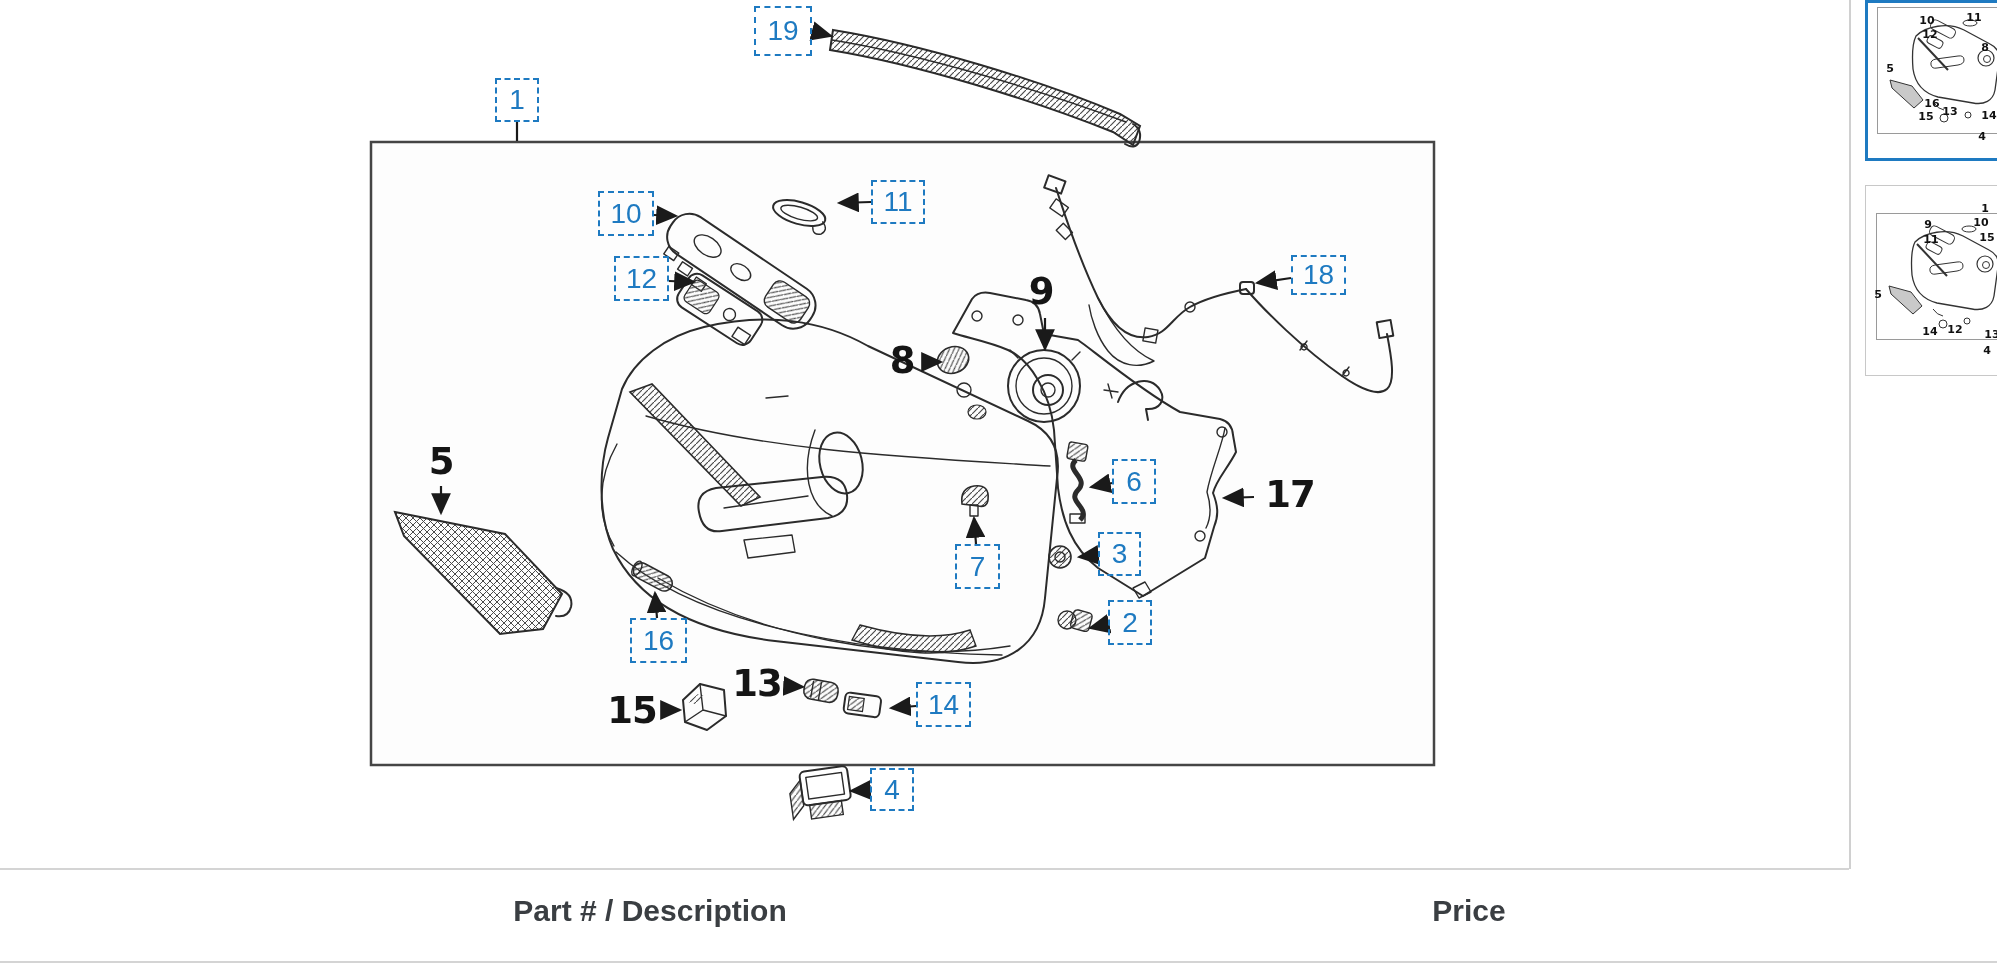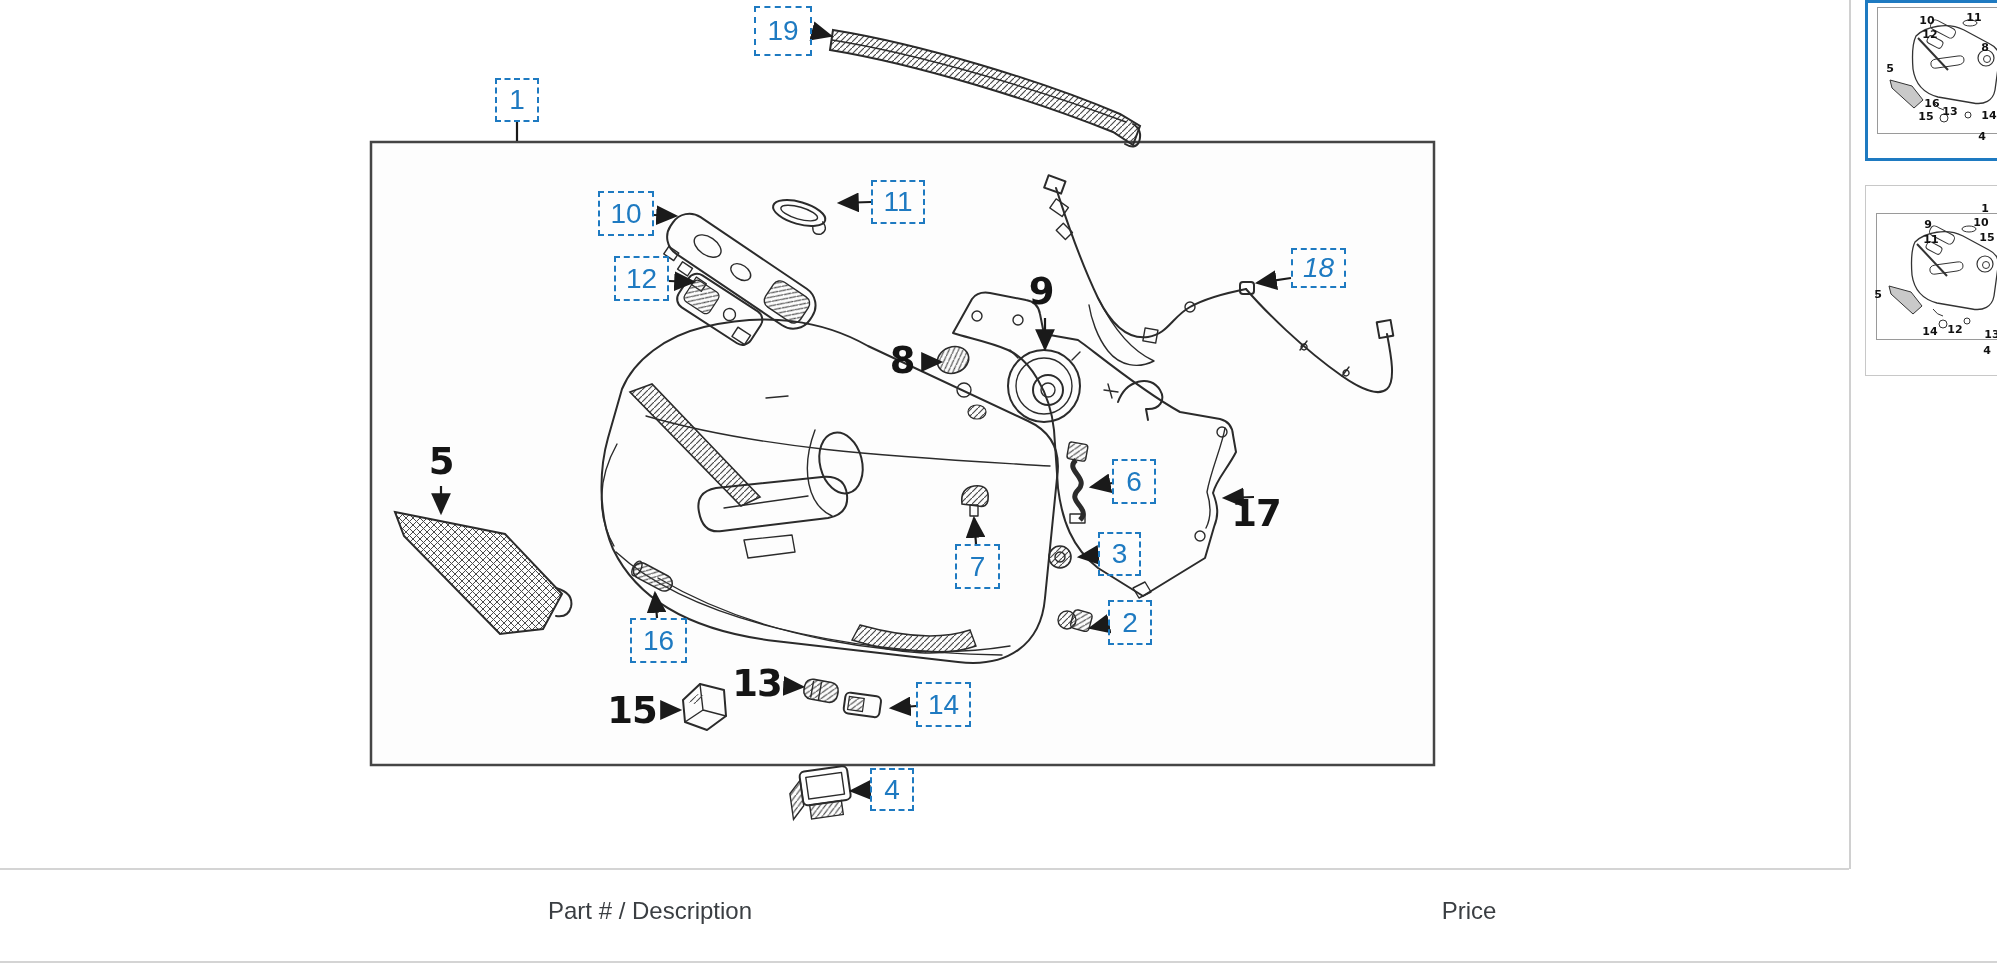--- a/index.html
+++ b/index.html
@@ -12,21 +12,21 @@
   #callout-layer{position:absolute;left:0;top:0;width:100%;height:100%;pointer-events:none;}
   .co-box{position:absolute;box-sizing:border-box;border:2px dashed var(--accent);
           color:var(--accent);font-weight:400;font-size:28px;display:flex;align-items:center;
           justify-content:center;background:transparent;pointer-events:auto;cursor:pointer;}
   .co-plain{position:absolute;transform:translate(-50%,-50%);color:#151515;font-weight:700;
             font-size:37px;font-family:"DejaVu Sans",sans-serif;letter-spacing:-1px;}
   
   .vdivider{position:absolute;background:#d0d0d0;width:2px;}
   .hline{position:absolute;background:#d4d4d4;height:2px;}
   
-  .th{position:absolute;transform:translate(-50%,-50%);color:#3a3e42;font-weight:400;font-size:24px;white-space:nowrap;}
+  .th{position:absolute;transform:translate(-50%,-50%);color:#3a3e42;font-weight:700;font-size:30px;white-space:nowrap;}
   
   .thumb{position:absolute;box-sizing:border-box;background:#fff;cursor:pointer;}
   .thumb.selected{border:3px solid var(--accent);}
   .thumb.unselected{border:1px solid #c8c8c8;}
   .thumb-img{position:absolute;box-sizing:border-box;border:1px solid #9a9a9a;background:#fff;}
   .mini-label{position:absolute;transform:translate(-50%,-50%);font-size:11px;font-weight:700;
               color:#111;font-family:"DejaVu Sans",sans-serif;line-height:1;}
 </style>
 </head>
 <body>
@@ -215,34 +215,34 @@
         <line x1="1254" y1="497" x2="1224" y2="498" stroke="#1a1a1a" stroke-width="2.2" marker-end="url(#ah)"></line>
       </g>
   </svg>
 
   <div id="callout-layer">
       <div class="co-box" style="left: 495px; top: 78px; width: 44px; height: 44px;">1</div>
       <div class="co-box" style="left: 754px; top: 6px; width: 58px; height: 50px;">19</div>
       <div class="co-box" style="left: 598px; top: 191px; width: 56px; height: 45px;">10</div>
       <div class="co-box" style="left: 871px; top: 180px; width: 54px; height: 44px;">11</div>
       <div class="co-box" style="left: 614px; top: 256px; width: 55px; height: 45px;">12</div>
-      <div class="co-box" style="left: 1291px; top: 248px; width: 55px; height: 40px; font-style: italic;">18</div>
+      <div class="co-box" style="left: 1291px; top: 255px; width: 55px; height: 40px;">18</div>
       <div class="co-box" style="left: 1112px; top: 459px; width: 44px; height: 45px;">6</div>
       <div class="co-box" style="left: 955px; top: 544px; width: 45px; height: 45px;">7</div>
       <div class="co-box" style="left: 1098px; top: 532px; width: 43px; height: 44px;">3</div>
       <div class="co-box" style="left: 1108px; top: 600px; width: 44px; height: 45px;">2</div>
       <div class="co-box" style="left: 630px; top: 618px; width: 57px; height: 45px;">16</div>
       <div class="co-box" style="left: 916px; top: 682px; width: 55px; height: 45px;">14</div>
       <div class="co-box" style="left: 870px; top: 768px; width: 44px; height: 43px;">4</div>
       <div class="co-plain" style="left: 441px; top: 461px;">5</div>
       <div class="co-plain" style="left: 902px; top: 360px;">8</div>
       <div class="co-plain" style="left: 1041px; top: 291px;">9</div>
       <div class="co-plain" style="left: 757px; top: 683px;">13</div>
       <div class="co-plain" style="left: 632px; top: 710px;">15</div>
-      <div class="co-plain" style="left: 1256px; top: 494px; margin-top: 19px;">17</div>
+      <div class="co-plain" style="left: 1290px; top: 494px;">17</div>
     </div>
 
   <div class="vdivider" style="left:1849px;top:0;height:869px"></div>
 
   <div class="thumb selected" style="left:1865px;top:0;width:140px;height:161px">
     <div class="thumb-img" style="left:9px;top:4px;width:128px;height:127px">
       <svg width="126" height="125">
         <g id="miniPanel">
           <path d="M38,28 C48,18 70,14 86,22 L112,36 C120,40 122,47 121,53 L117,82 C115,93 106,97 95,95 L60,89 C45,85 37,75 35,61 C34,48 34,36 38,28 Z" fill="none" stroke="#333" stroke-width="1.3"></path>
           <path d="M40,30 L70,62" stroke="#333" stroke-width="2"></path>

